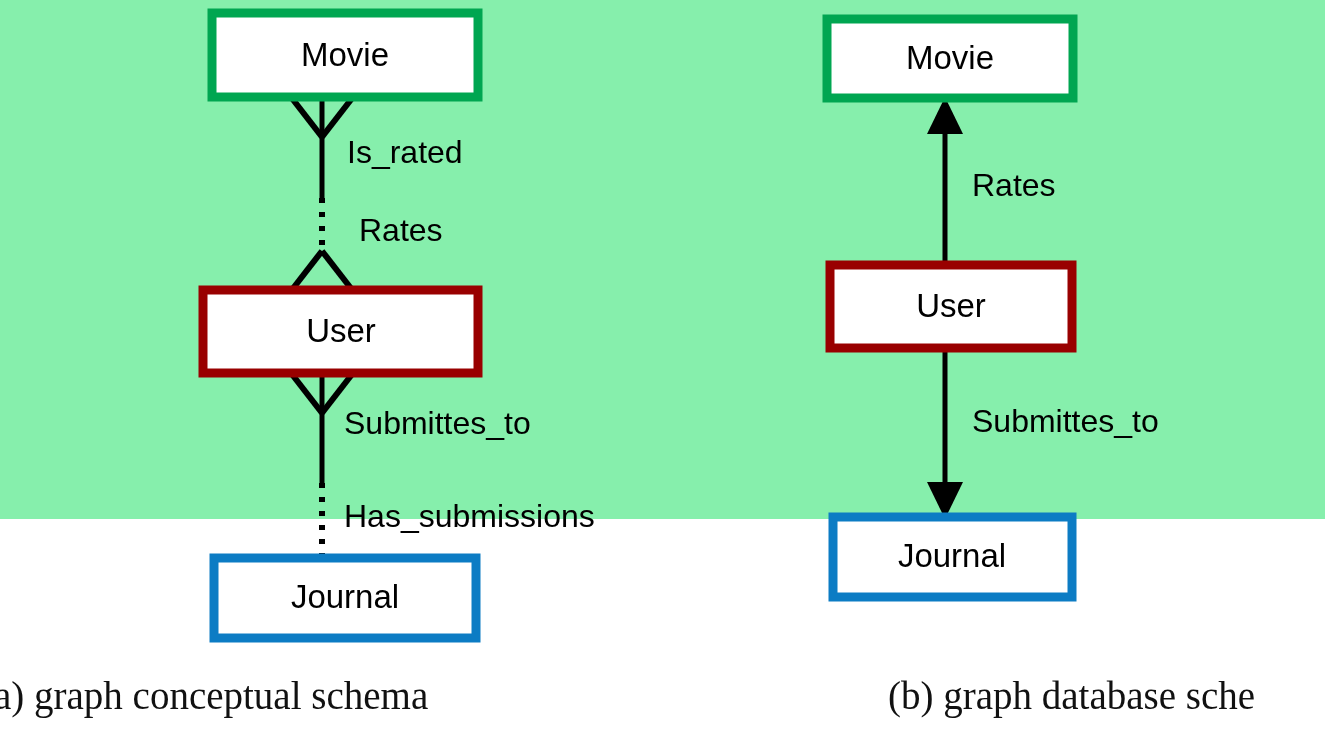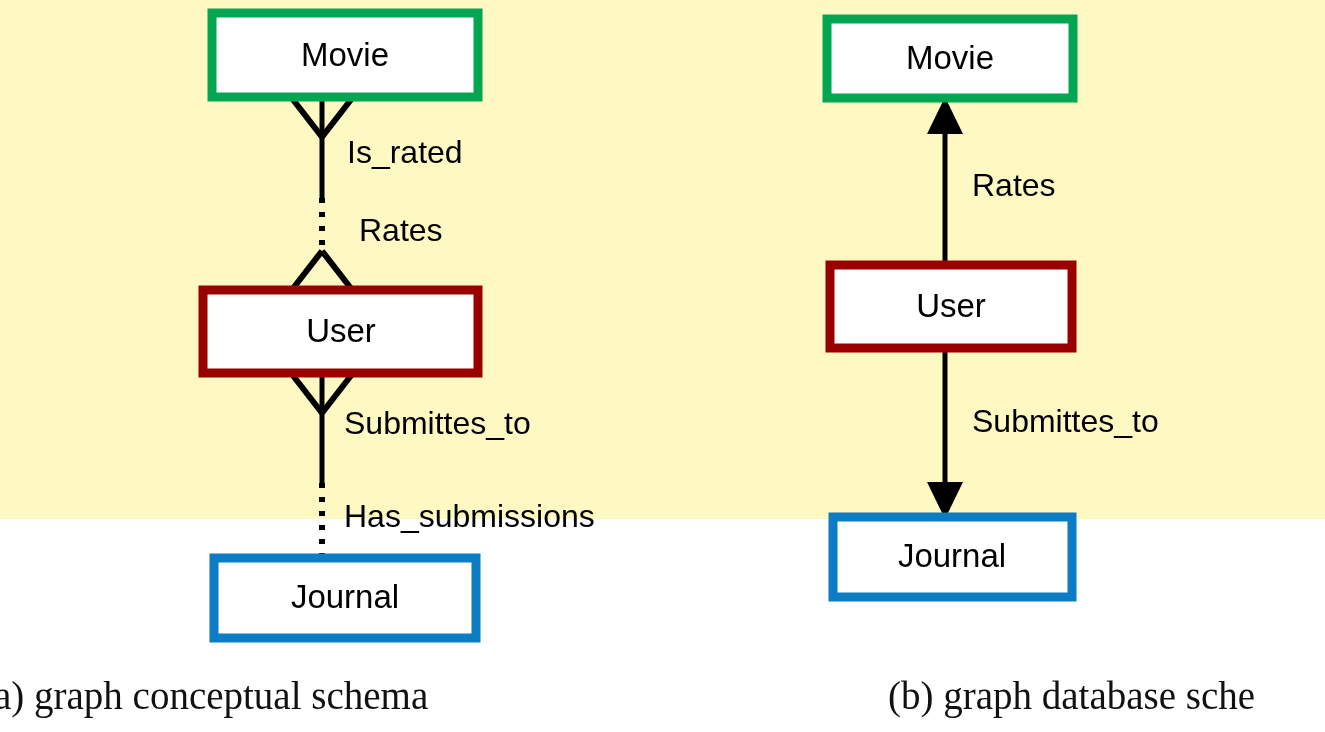--- a/index.html
+++ b/index.html
@@ -10,21 +10,21 @@
   body {
     width: 1325px;
     height: 732px;
     overflow: hidden;
     font-family: "Liberation Sans", sans-serif;
   }
   #figure {
     position: relative;
     width: 1325px;
     height: 519px;
-    background: #fef9c3;
+    background: #86efac;
     text-align: center;
   }
   svg#diagram {
     position: absolute;
     left: 0;
     top: 0;
     width: 1325px;
     height: 732px;
     display: block;
   }

